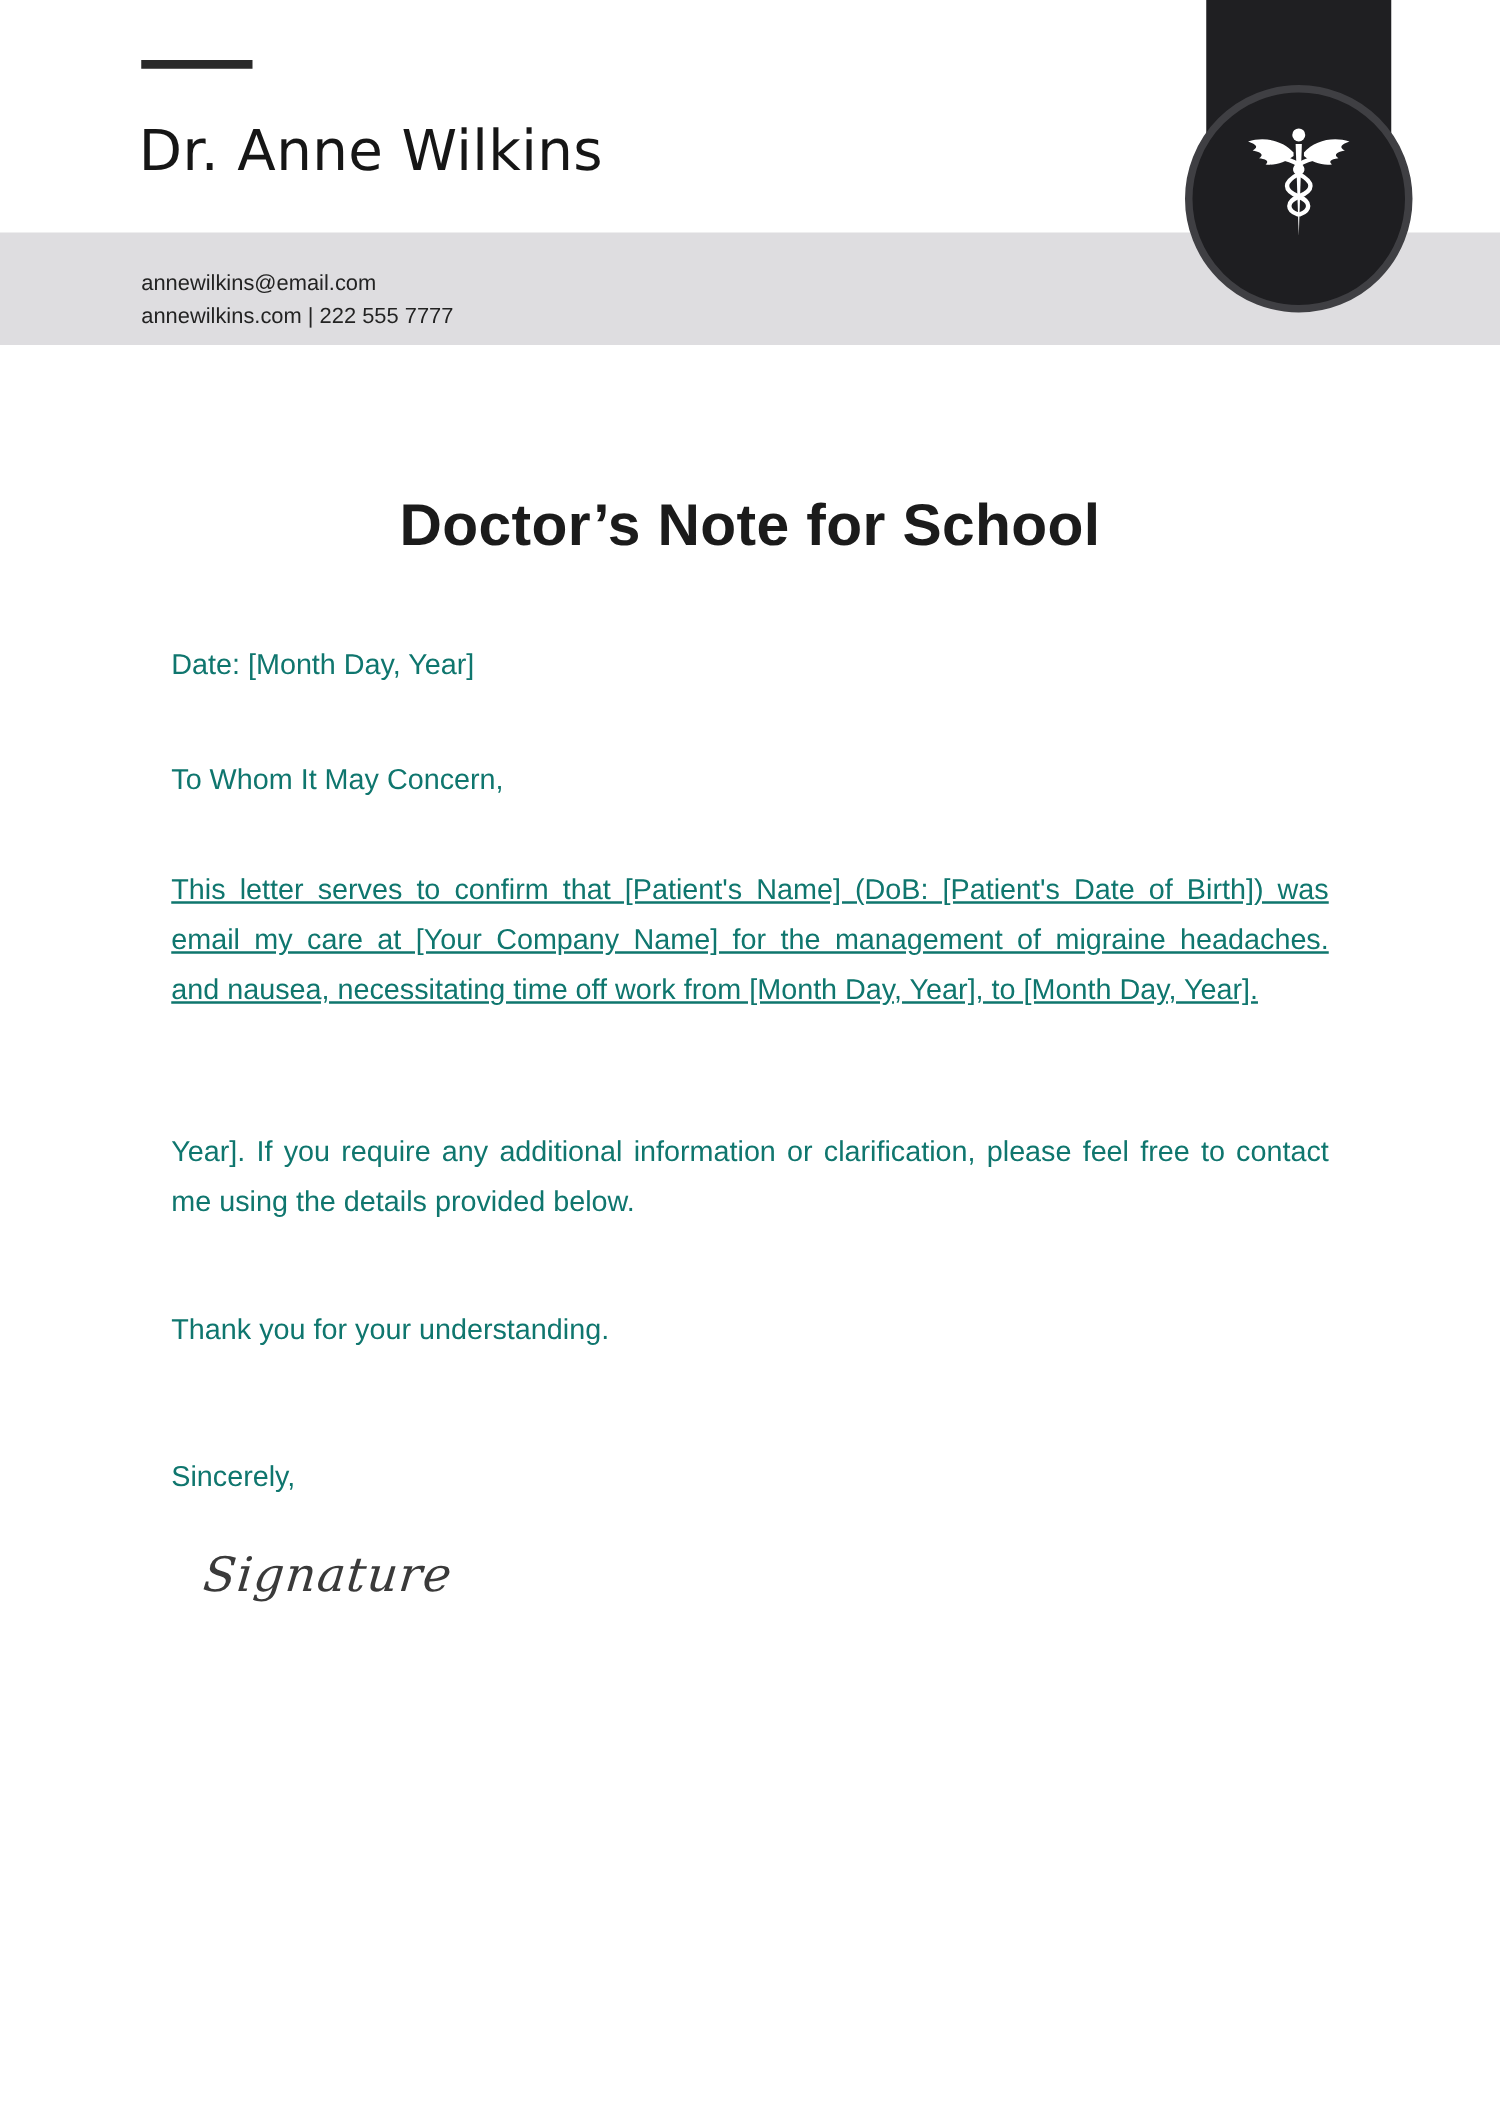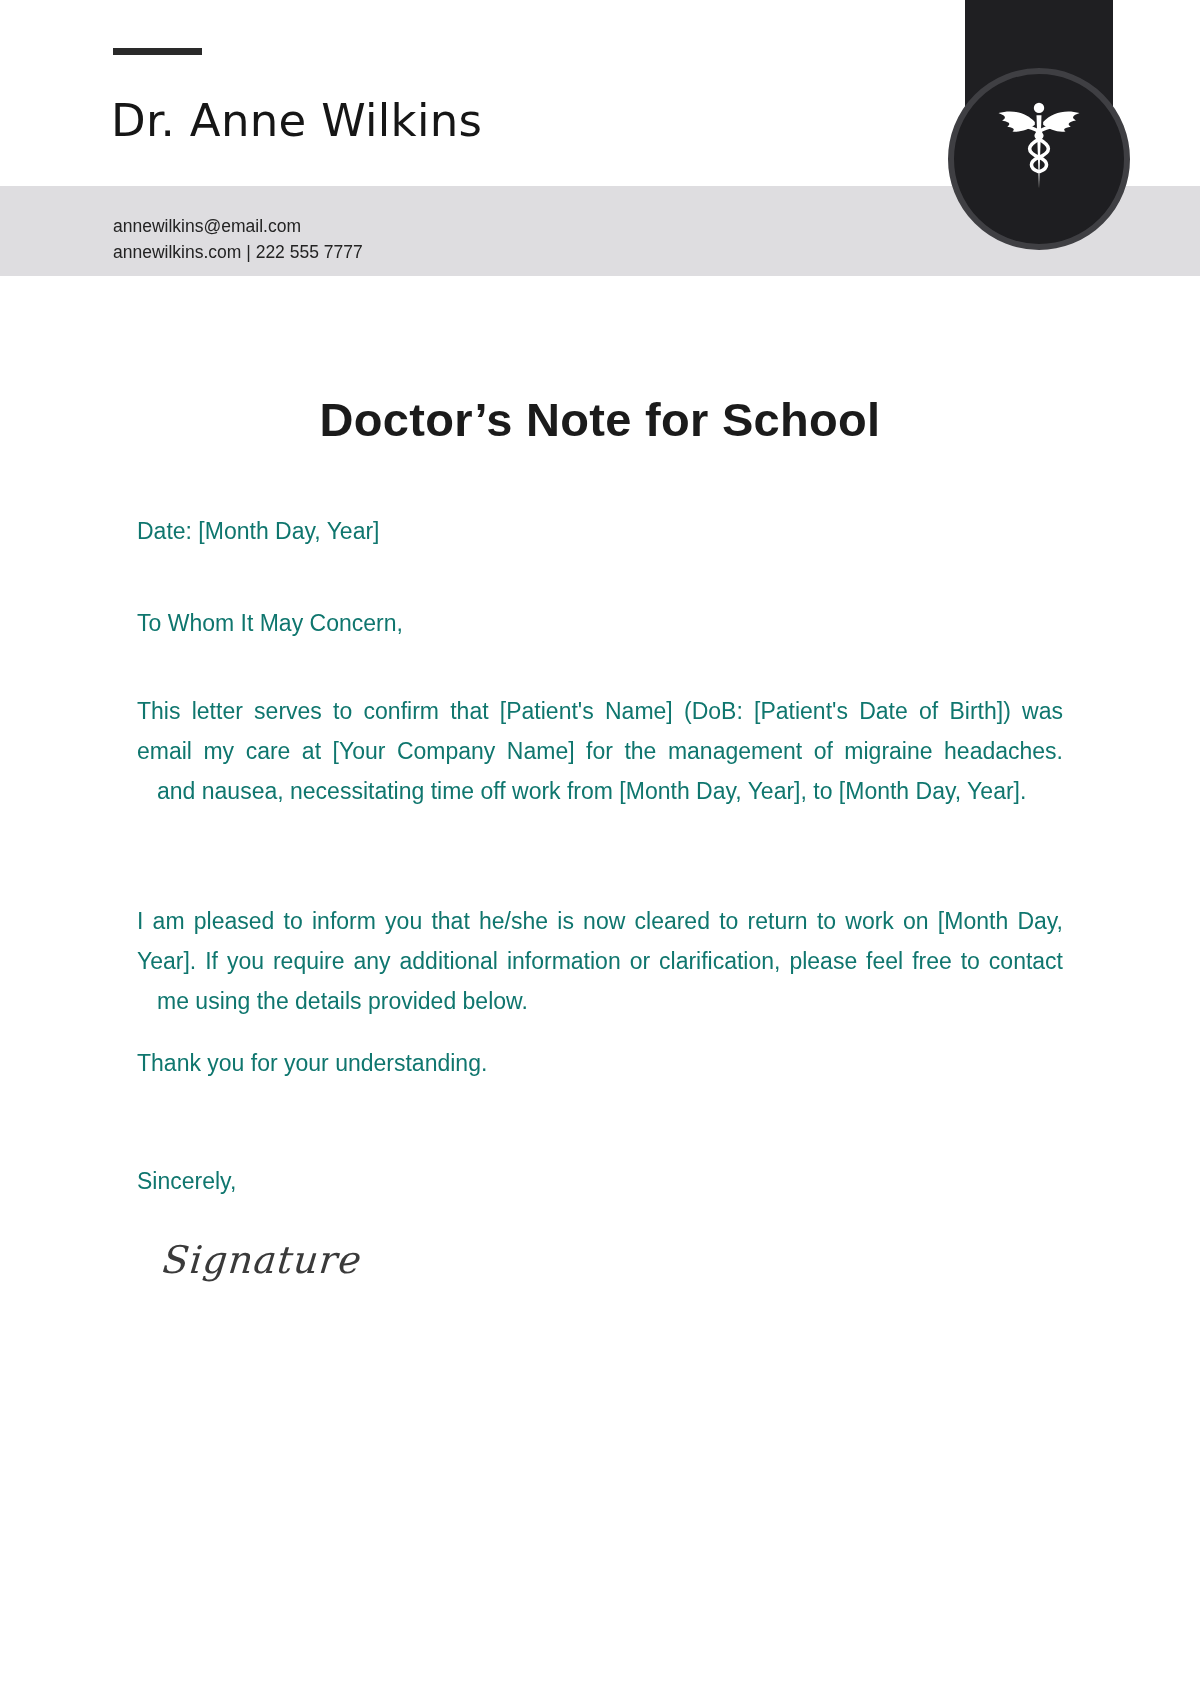--- a/index.html
+++ b/index.html
@@ -85,32 +85,31 @@
   }
   .para{
     position:absolute;
     left:0; right:0;
     font-size:23px;
     line-height:40px;
     color:#0f766e;
   }
   .p-date{top:511px;}
   .p-salutation{top:591px;margin-top:12px;}
-  .p-body1{top:691px;}
+  .p-body1{top:691px;text-decoration:underline;}
   .p-body2{top:901px;}
   .p-thanks{top:1043px;}
   .p-closing{top:1161px;}
   .jline{
     display:block;
     text-align:justify;
     text-align-last:justify;
   }
   .jline-last{
     text-align-last:left;
-    margin-left:20px;
   }
   .signature-script{
     position:absolute;
     left:26px; top:1238px;
     font-family:"DejaVu Serif", serif;
     font-style:italic;
     font-size:38px;
     letter-spacing:1px;
     color:#3a3a3a;
     transform:skewX(-6deg);
@@ -160,21 +159,20 @@
 
     <div class="para p-salutation">To Whom It May Concern,</div>
 
     <div class="para p-body1">
       <span class="jline">This letter serves to confirm that [Patient's Name] (DoB: [Patient's Date of Birth]) was</span>
       <span class="jline">email my care at [Your Company Name] for the management of migraine headaches.</span>
       <span class="jline jline-last">and nausea, necessitating time off work from [Month Day, Year], to [Month Day, Year].</span>
     </div>
 
     <div class="para p-body2">
-      <span class="jline">I am pleased to inform you that he/she is now cleared to return to work on [Month Day,</span>
       <span class="jline">Year]. If you require any additional information or clarification, please feel free to contact</span>
       <span class="jline jline-last">me using the details provided below.</span>
     </div>
 
     <div class="para p-thanks">Thank you for your understanding.</div>
 
     <div class="para p-closing">Sincerely,</div>
 
     <div class="signature-script">Signature</div>
 

